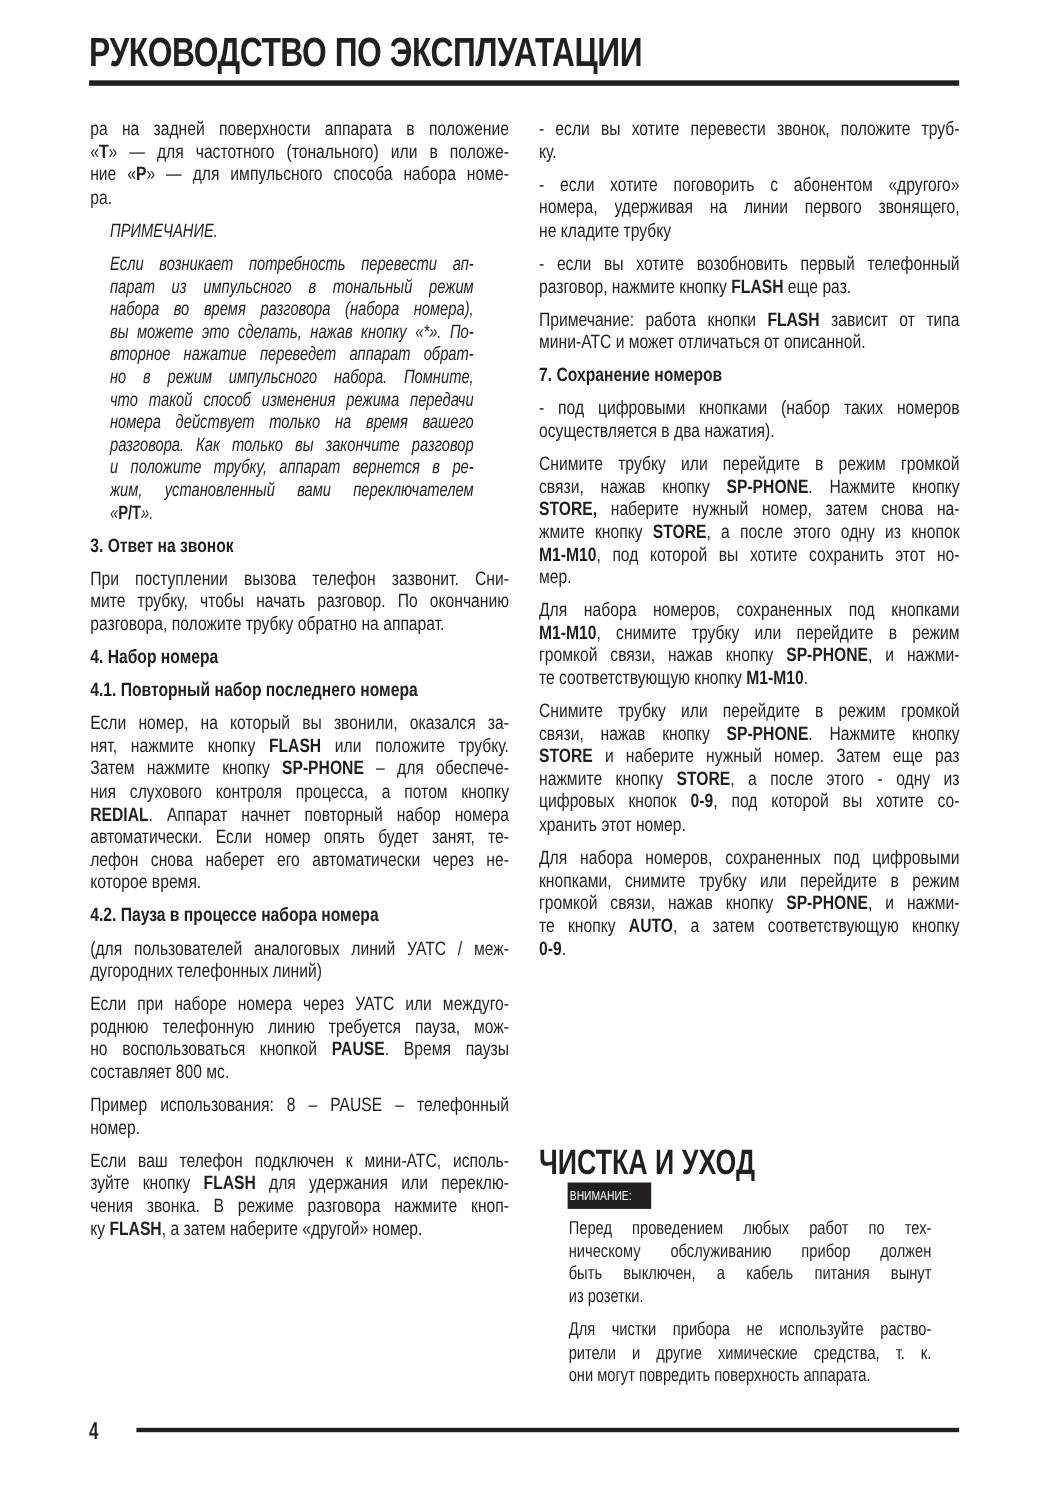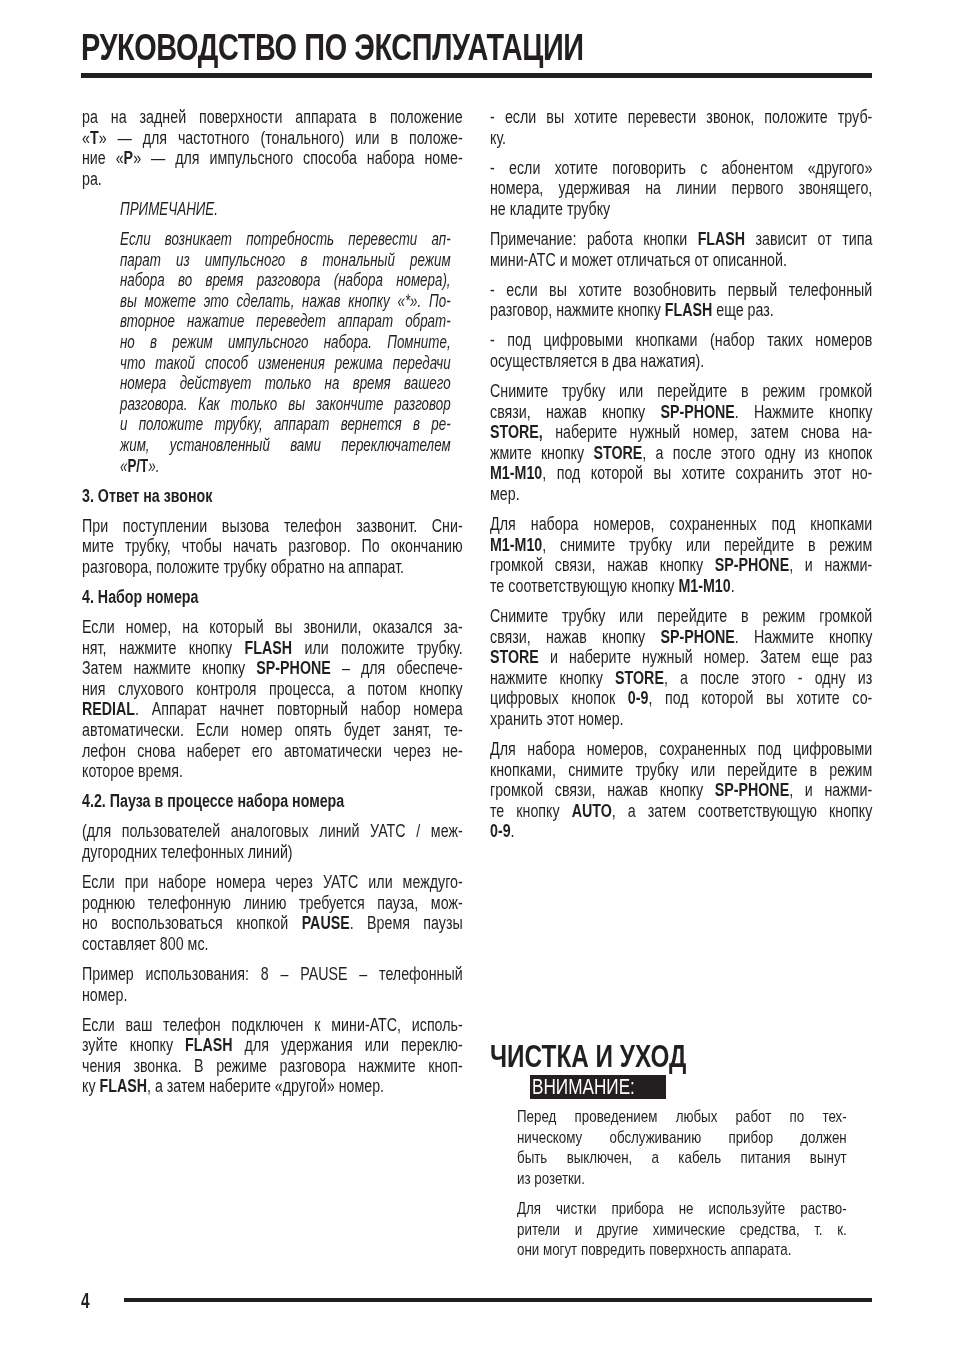--- a/index.html
+++ b/index.html
@@ -11,27 +11,27 @@
   .col { position: absolute; top: 107px; }
   .col-left { left: 82px; width: 381px; }
   .col-right { left: 490px; width: 382px; }
   .blk { font-size: 17.6px; line-height: 20.6px; margin: 0 0 9.5px 0; text-align: justify;
          transform-origin: left top; }
   .txt { display: block; width: 470px; transform: scaleX(0.81); transform-origin: left top; }
   .col-right .txt { width: 472px; }
   .line { display: block; white-space: nowrap; text-align-last: justify; text-align: justify; }
   .line.last { text-align-last: left; }
   .heading { font-weight: 700; font-size: 17.6px; line-height: 20.6px; margin: 0 0 9.5px 0; white-space: nowrap; }
-  .note { margin-left: 38px; font-style: italic; }
+  .note { margin-left: 18px; font-style: italic; }
   .note .txt { width: 435px; transform: scaleX(0.76); }
   b { font-weight: 700; font-style: normal; }
   .section-title { position: absolute; left: 490px; top: 1037px; font-size: 32px; font-weight: 700;
                    transform-origin: left top; transform: scaleX(0.76); white-space: nowrap; line-height: 38px; }
   .warn-badge { position: absolute; left: 516px; top: 1075px; background: #231f20; color: #ffffff;
-                font-size: 22px; line-height: 24px; padding: 0 2px; margin-left: 14px; }
+                font-size: 12px; line-height: 24px; padding: 0 2px; }
   .warn-badge span { display: inline-block; transform: scaleX(0.78); transform-origin: left center; white-space: nowrap; }
   .warn-box { position: absolute; left: 517px; top: 1107px; width: 330px; }
   .warn-box .blk { font-weight: 400; font-size: 17px; line-height: 20.5px; margin-bottom: 10px; }
   .warn-box .txt { width: 420px; transform: scaleX(0.785); }
   .page-number { position: absolute; left: 81px; top: 1288px; font-size: 22px; font-weight: 700; transform: scaleX(0.7); transform-origin: left top; }
   .rule-bottom { position: absolute; left: 124px; top: 1298px; width: 748px; height: 4px; background: #231f20; }
 </style>
 </head>
 <body>
 
@@ -75,20 +75,23 @@
       <div class="blk">
         <span class="txt">
           <span class="line">При поступлении вызова телефон зазвонит. Сни-</span>
           <span class="line">мите трубку, чтобы начать разговор. По окончанию</span>
           <span class="line last">разговора, положите трубку обратно на аппарат.</span>
         </span>
       </div>
       <div class="heading">
         <span class="txt">4. Набор номера</span>
       </div>
+      <div class="heading">
+        <span class="txt">4.1. Повторный набор последнего номера</span>
+      </div>
       <div class="blk">
         <span class="txt">
           <span class="line">Если номер, на который вы звонили, оказался за-</span>
           <span class="line">нят, нажмите кнопку <b>FLASH</b> или положите трубку.</span>
           <span class="line">Затем нажмите кнопку <b>SP-PHONE</b> – для обеспече-</span>
           <span class="line">ния слухового контроля процесса, а потом кнопку</span>
           <span class="line"><b>REDIAL</b>. Аппарат начнет повторный набор номера</span>
           <span class="line">автоматически. Если номер опять будет занят, те-</span>
           <span class="line">лефон снова наберет его автоматически через не-</span>
           <span class="line last">которое время.</span>
@@ -138,31 +141,34 @@
       </div>
       <div class="blk">
         <span class="txt">
           <span class="line">- если хотите поговорить с абонентом «другого»</span>
           <span class="line">номера, удерживая на линии первого звонящего,</span>
           <span class="line last">не кладите трубку</span>
         </span>
       </div>
       <div class="blk">
         <span class="txt">
+          <span class="line">- если вы хотите возобновить первый телефонный</span>
+          <span class="line last">разговор, нажмите кнопку <b>FLASH</b> еще раз.</span>
+        </span>
+      </div>
+      <div class="blk">
+        <span class="txt">
           <span class="line">Примечание: работа кнопки <b>FLASH</b> зависит от типа</span>
           <span class="line last">мини-АТС и может отличаться от описанной.</span>
         </span>
       </div>
-      <div class="blk">
-        <span class="txt">
-          <span class="line">- если вы хотите возобновить первый телефонный</span>
-          <span class="line last">разговор, нажмите кнопку <b>FLASH</b> еще раз.</span>
-        </span>
-      </div>
-    </div>
+    </div>
+  <div class="heading">
+    <span class="txt">7. Сохранение номеров</span>
+  </div>
   <div id="right-section">
       <div class="blk">
         <span class="txt">
           <span class="line">- под цифровыми кнопками (набор таких номеров</span>
           <span class="line last">осуществляется в два нажатия).</span>
         </span>
       </div>
       <div class="blk">
         <span class="txt">
           <span class="line">Снимите трубку или перейдите в режим громкой</span>

